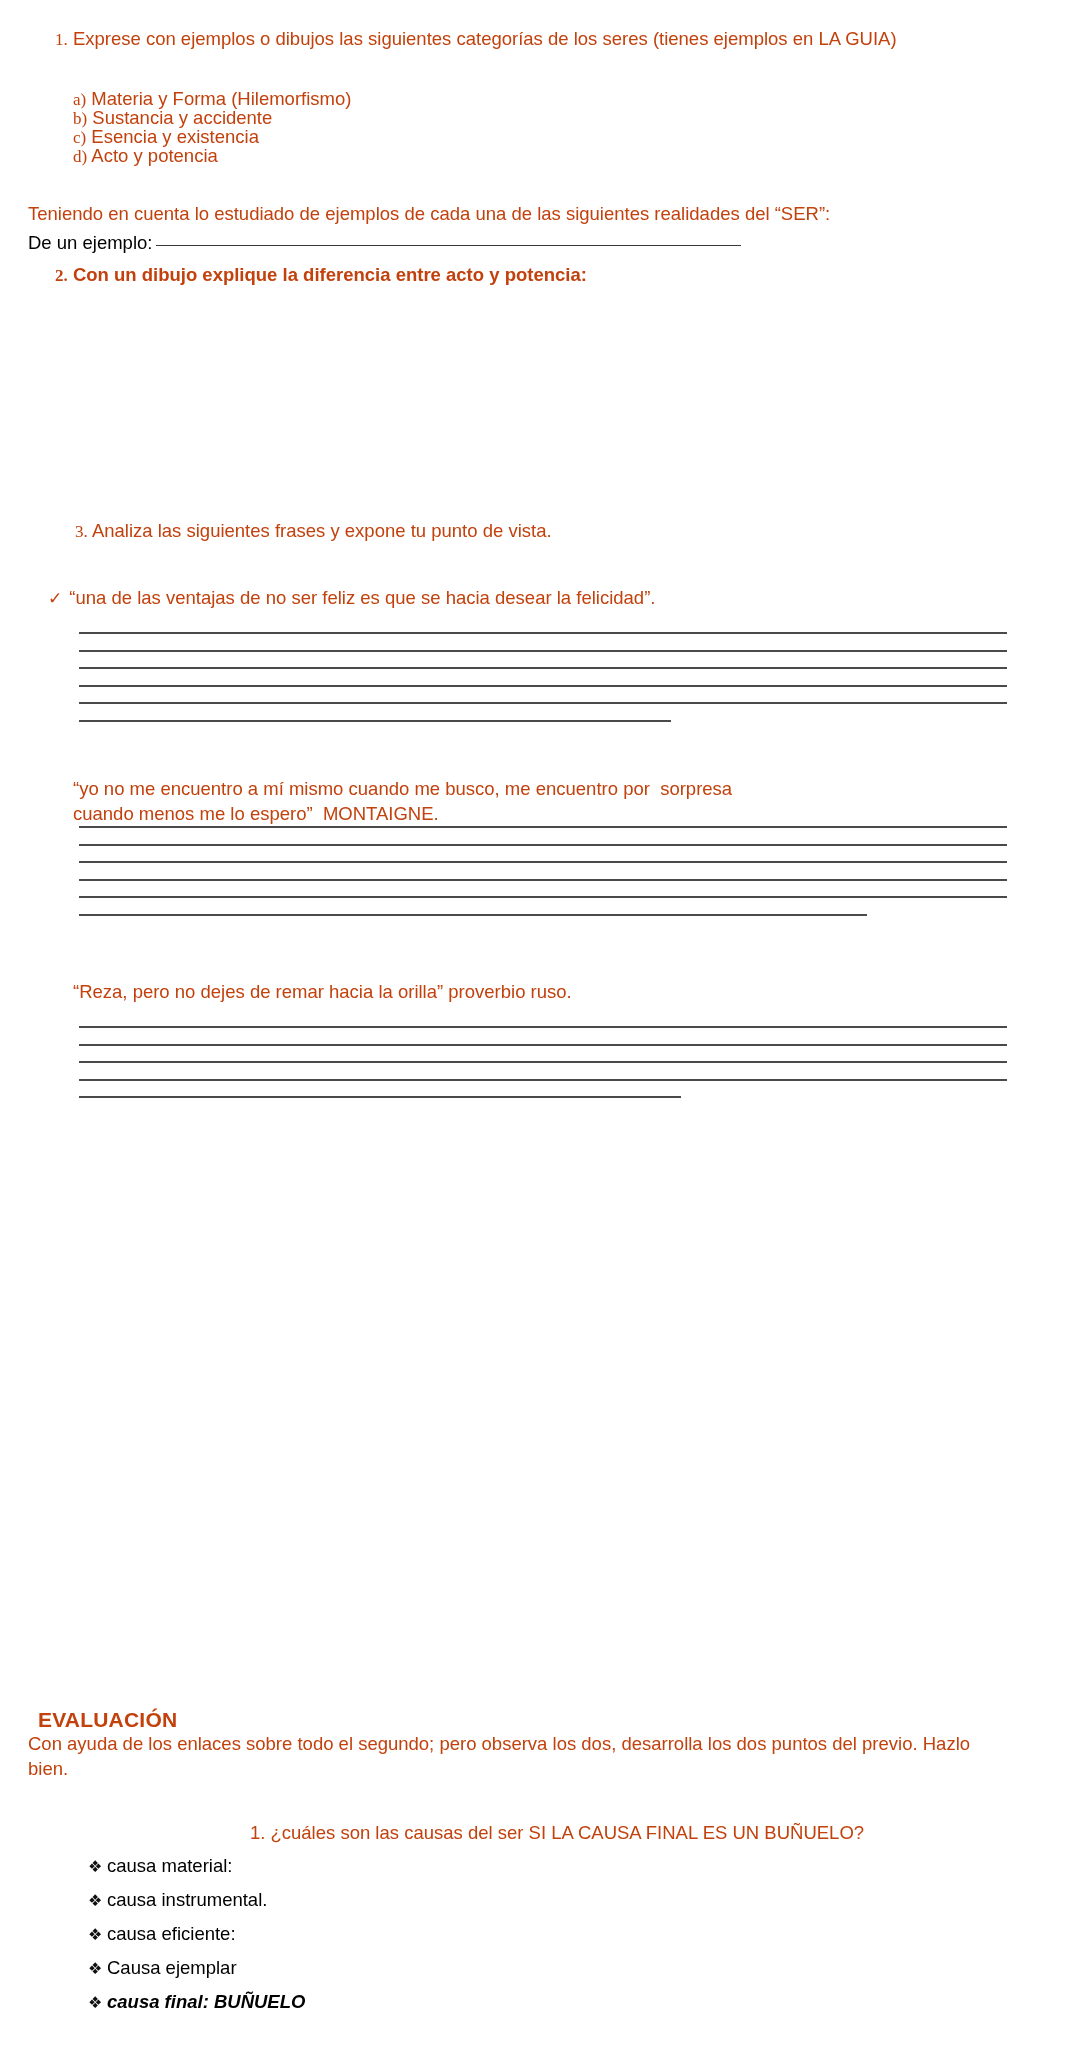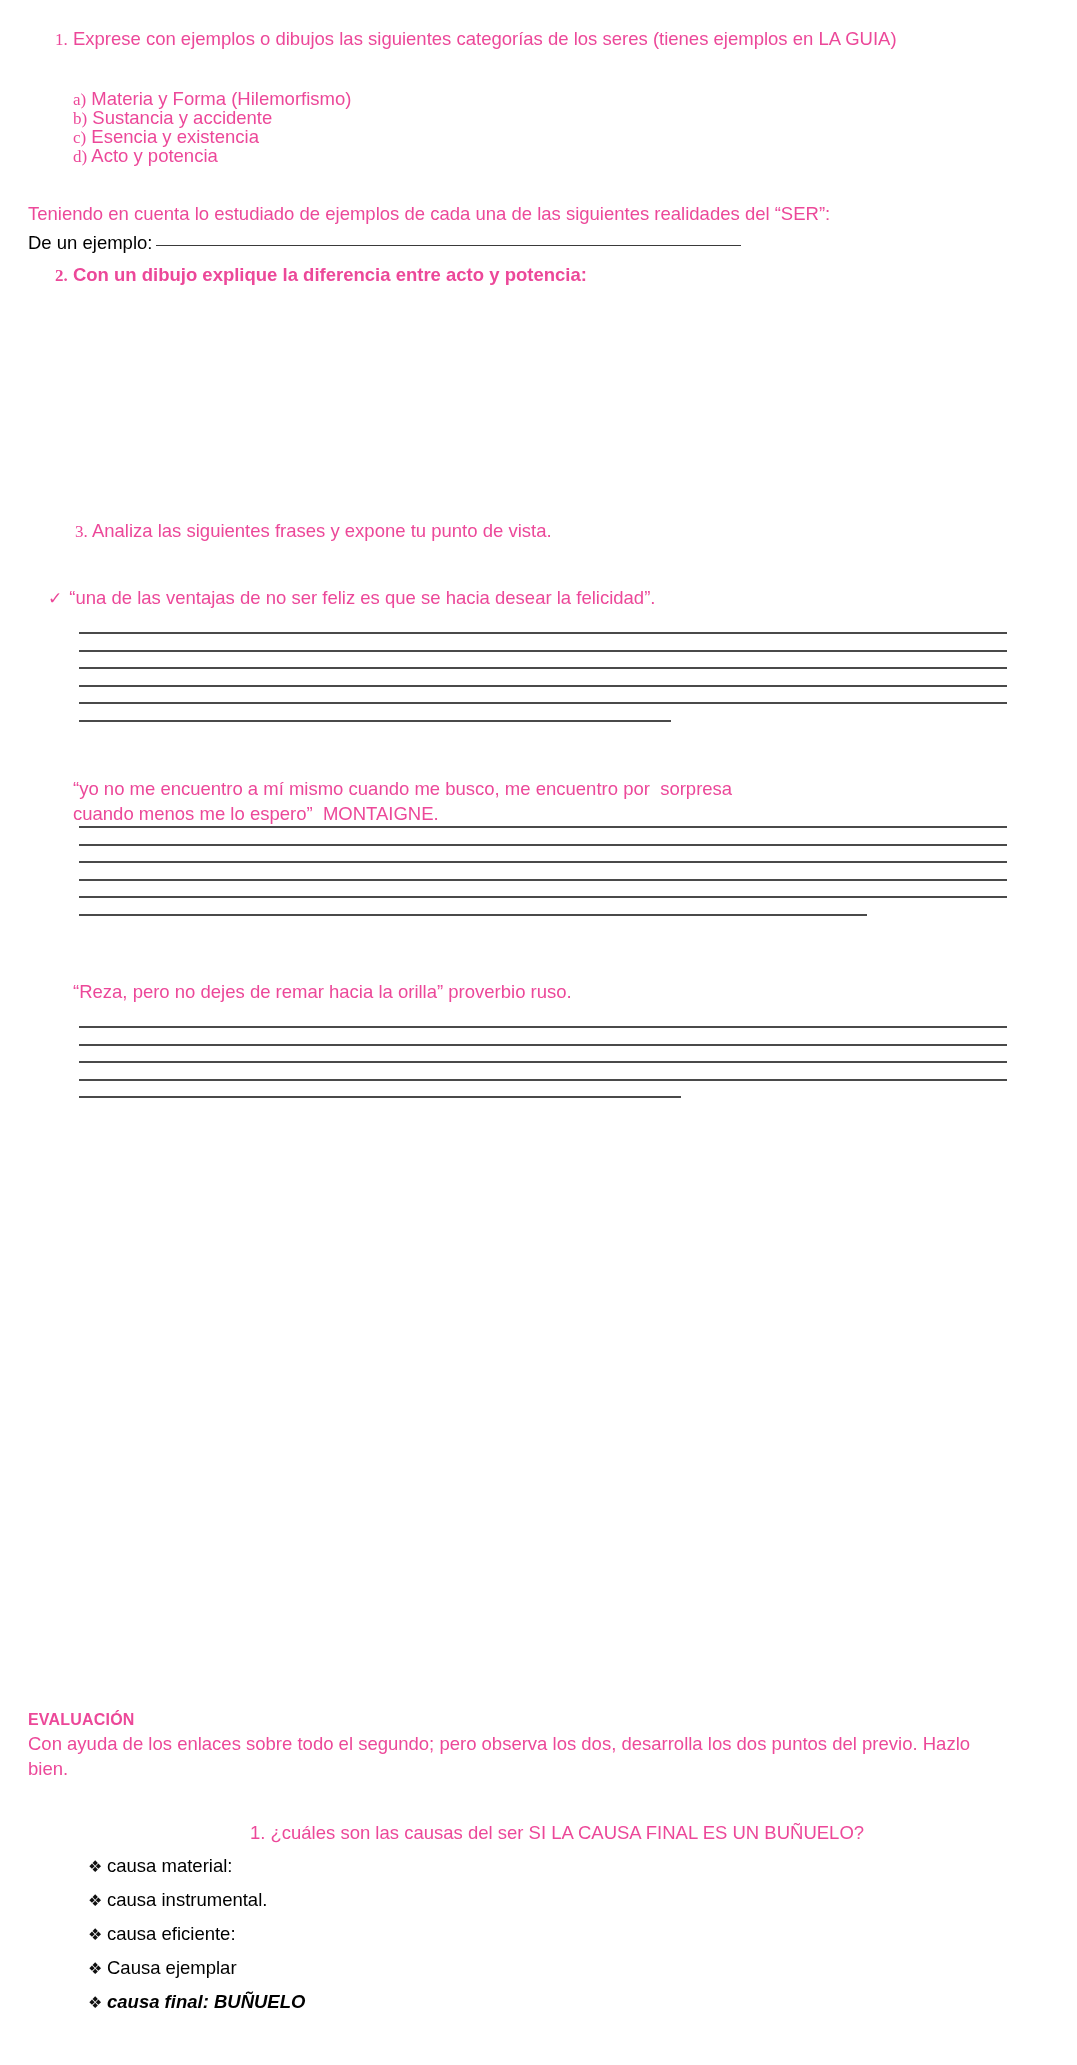--- a/index.html
+++ b/index.html
@@ -20,21 +20,21 @@
     width: 1077px;
     height: 2065px;
     box-sizing: border-box;
   }
 
   
   .blk {
     position: absolute;
     font-size: 18.5px;
     line-height: 25px;
-    color: #ec4899;
+    color: #c2410c;
     white-space: pre-wrap;
   }
   .serif-num {
     font-family: "Liberation Serif", serif;
     font-size: 17px;
   }
 
   
   .item1 {
     left: 55px;
@@ -113,24 +113,24 @@
     background: #4a4a4a;
     width: 928px;
   }
   .rule + .rule { margin-top: 15.5px; }
   .rule.short-1 { width: 592px; }
   .rule.short-2 { width: 788px; }
   .rule.short-3 { width: 602px; }
 
   
   .eval-title {
-    left: 28px;
+    left: 38px;
     top: 1707px;
     font-weight: bold;
-    font-size: 16px;
+    font-size: 21px;
     letter-spacing: 0.2px;
   }
   .eval-body {
     left: 28px;
     top: 1731px;
     width: 962px;
   }
   .eval-q {
     left: 106px;
     top: 1820px;

